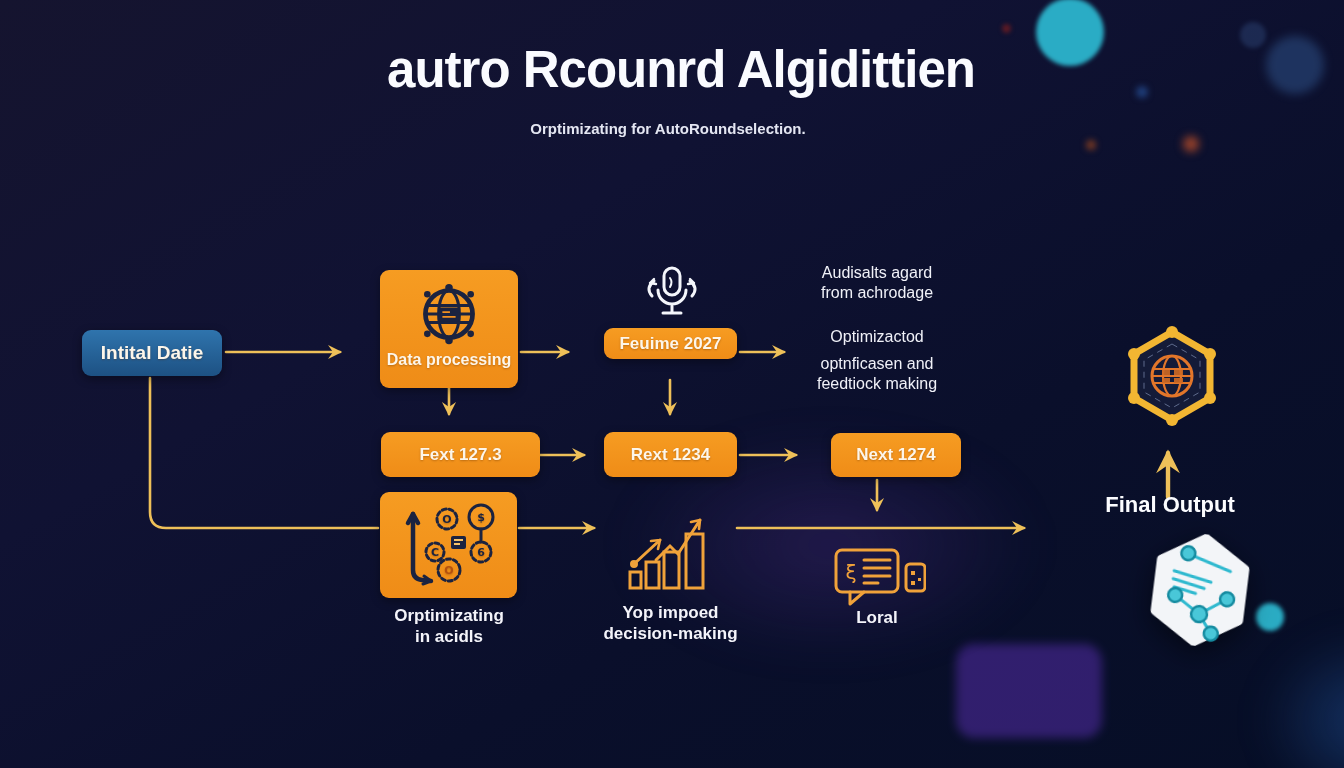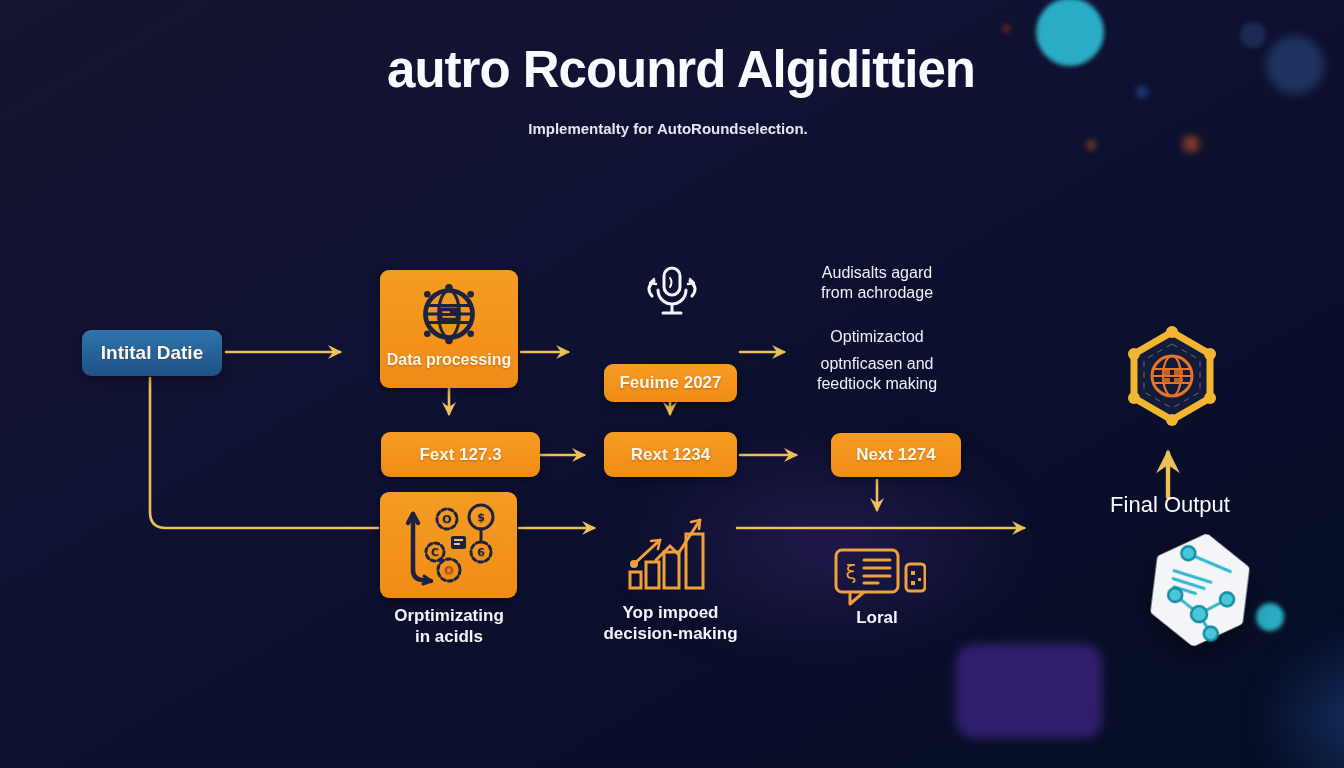--- a/index.html
+++ b/index.html
@@ -22,21 +22,21 @@
   .orange{background:linear-gradient(180deg,#f69c22,#ef8c17);box-shadow:0 3px 10px rgba(0,0,0,.35);}
   .blue{background:linear-gradient(180deg,#2f74ad,#1d5183);box-shadow:0 3px 10px rgba(0,0,0,.4);}
   .icon-box{flex-direction:column;justify-content:flex-start;padding-top:12px;}
   .caption{position:absolute;text-align:center;font-size:17px;font-weight:600;color:#f4f4fa;line-height:21px;}
   .annot{position:absolute;left:791px;top:263px;width:172px;text-align:center;font-size:16px;
     color:#f0f1f8;line-height:20px;font-weight:400;}
   .annot p{margin:0;}
   .annot .gap1{margin-top:24px;}
   .annot .gap2{margin-top:7px;}
   .final-label{position:absolute;left:1070px;top:492px;width:200px;text-align:center;
-    font-size:22px;font-weight:400;color:#fbfcff;}
+    font-size:22px;font-weight:700;color:#fbfcff;}
   svg{display:block;}
   #connectors{position:absolute;left:0;top:0;}
   .hex-white-wrap{transform:rotate(7deg);filter:drop-shadow(0 8px 14px rgba(0,0,0,.5));}
 </style>
 </head>
 <body>
 
 <div id="stage">
 
   <div class="blob" style="left:1036px;top:-2px;width:68px;height:68px;background:#2cb5cd;filter:blur(2px);opacity:.95;"></div>
@@ -45,21 +45,21 @@
   <div class="blob" style="left:1183px;top:136px;width:16px;height:16px;background:#93402a;filter:blur(4px);"></div>
   <div class="blob" style="left:1086px;top:140px;width:10px;height:10px;background:#7a3a22;filter:blur(3px);"></div>
   <div class="blob" style="left:1002px;top:24px;width:9px;height:9px;background:#5c1a24;filter:blur(2px);"></div>
   <div class="blob" style="left:1136px;top:86px;width:12px;height:12px;background:#1f3e7a;filter:blur(3px);"></div>
   <div class="blob" style="left:1256px;top:603px;width:28px;height:28px;background:#2cb5cd;filter:blur(2px);opacity:.95;"></div>
   <div class="haze" style="left:956px;top:644px;width:146px;height:94px;border-radius:18px;background:#5a2fb2;opacity:.5;filter:blur(5px);"></div>
   <div class="haze" style="left:620px;top:430px;width:420px;height:230px;background:radial-gradient(closest-side,rgba(106,59,176,.25),rgba(106,59,176,0));filter:blur(20px);"></div>
   <div class="haze" style="left:1260px;top:630px;width:220px;height:180px;background:radial-gradient(closest-side,rgba(43,108,196,.4),rgba(43,108,196,0));filter:blur(18px);"></div>
 
   <div class="abs title">autro Rcounrd Algidittien</div>
-  <div class="abs subtitle">Implementalty for AutoRoundselection.</div>
+  <div class="abs subtitle">Orptimizating for AutoRoundselection.</div>
 
   <svg id="connectors" width="1344" height="768" viewBox="0 0 1344 768">
     <defs>
       <marker id="arw" viewBox="0 0 12 12" refX="9.5" refY="6" markerWidth="6.5" markerHeight="6.5" orient="auto-start-reverse">
         <path d="M1,1 L11,6 L1,11 L4.5,6 Z" fill="#eec059"></path>
       </marker>
     </defs>
     <g stroke="#eec059" stroke-width="2.6" fill="none" stroke-linecap="round">
       <path d="M226,352 H340" marker-end="url(#arw)"></path>
       <path d="M449,380 V414" marker-end="url(#arw)"></path>
@@ -111,21 +111,21 @@
       <path d="M30,14 q3,4 0,9" stroke-width="2"></path>
       <path d="M18,26 a14,14 0 0 0 28,0"></path>
       <path d="M32,42 V48 M23,49 H41"></path>
       <path d="M12,32 q-7,-8 2,-15"></path>
       <path d="M52,32 q7,-8 -2,-15"></path>
       <path d="M10,19 l4,-4 M10,19 l6,1" stroke-width="2.4"></path>
       <path d="M54,19 l-4,-4 M54,19 l-6,1" stroke-width="2.4"></path>
     </g>
   </svg>
 
-  <div class="node orange" style="left:604px;top:328px;width:133px;height:38px;font-size:17px;margin-top:36px;">
+  <div class="node orange" style="left:604px;top:328px;width:133px;height:31px;font-size:17px;">
     <span>Feuime 2027</span>
   </div>
 
   <div class="annot">
     <p>Audisalts agard</p>
     <p>from achrodage</p>
     <p class="gap1">Optimizactod</p>
     <p class="gap2">optnficasen and</p>
     <p>feedtiock making</p>
   </div>

